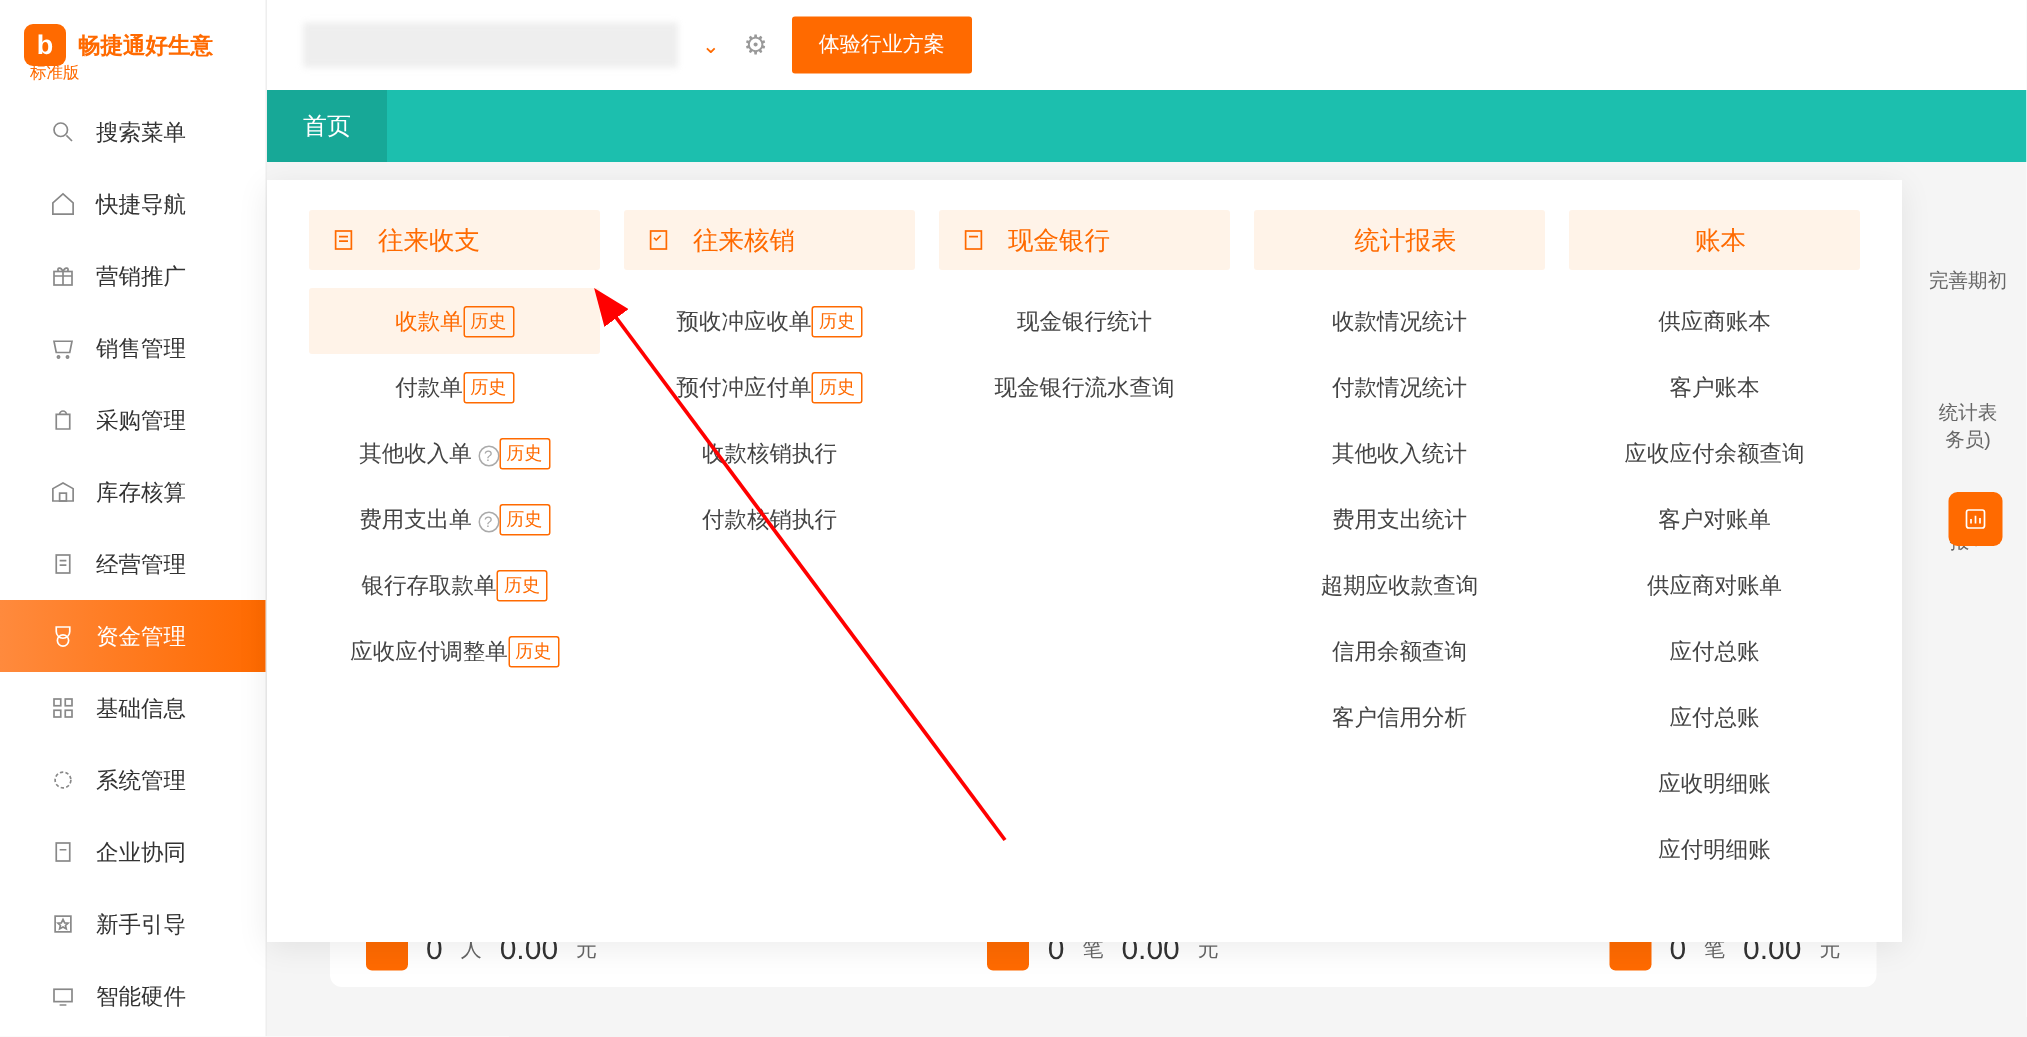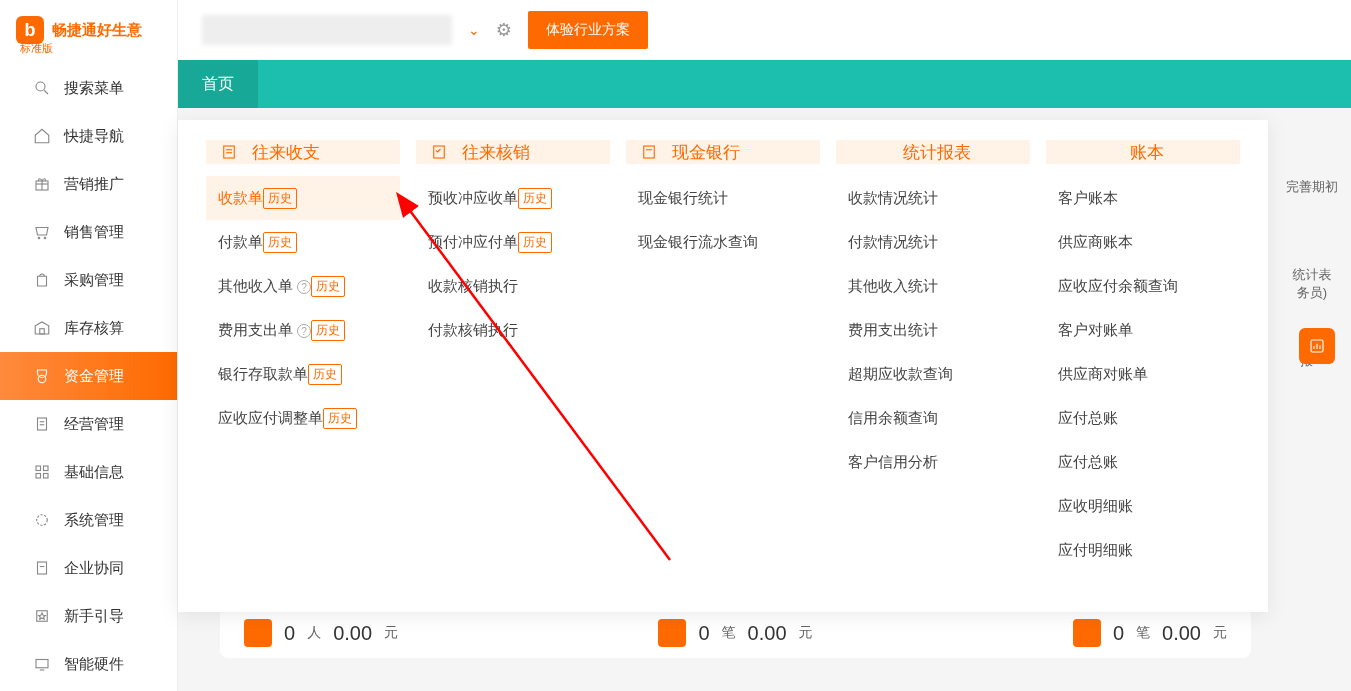--- a/index.html
+++ b/index.html
@@ -211,42 +211,42 @@
       display: flex;
       gap: 16px;
       z-index: 200;
     }
     .col {
       width: 200px;
     }
     .col-header {
       background: #fff3e8;
       color: #ff6a00;
-      height: 24px;
+      height: 40px;
       display: flex;
       align-items: center;
       padding-left: 14px;
       font-size: 17px;
       margin-bottom: 12px;
       border-radius: 2px;
     }
     .col-header.plain {
       justify-content: center;
       padding-left: 8px;
     }
     .col-header .hdr-icon {
       width: 22px;
       margin-right: 10px;
       display: inline-flex;
     }
     .menu-item {
       height: 44px;
       display: flex;
       align-items: center;
-      justify-content: flex-start;
+      justify-content: center;
       padding: 0 12px;
       font-size: 15px;
       color: #444;
       cursor: pointer;
       border-radius: 2px;
     }
     .menu-item.sel { background: #fff3e8; color: #ff6a00; }
     .menu-item .q {
       display: inline-block;
       width: 14px; height: 14px;
@@ -338,38 +338,38 @@
       </div>
     <div class="nav-item">
         <span class="nav-icon">
           <svg class="svg-ico" viewBox="0 0 24 24">
             <path d="M3 9l9-5 9 5v11H3z"></path>
             <rect x="9" y="13" width="6" height="7"></rect>
           </svg>
         </span>
         <span>库存核算</span>
       </div>
-    <div class="nav-item active">
-        <span class="nav-icon">
-          <svg class="svg-ico" viewBox="0 0 24 24">
-            <path d="M6 4h12v4a6 6 0 01-12 0z"></path>
-            <circle cx="12" cy="16" r="5"></circle>
-          </svg>
-        </span>
-        <span>资金管理</span>
-      </div>
     <div class="nav-item">
         <span class="nav-icon">
           <svg class="svg-ico" viewBox="0 0 24 24">
             <rect x="6" y="4" width="12" height="16"></rect>
             <line x1="9" y1="9" x2="15" y2="9"></line>
             <line x1="9" y1="13" x2="15" y2="13"></line>
           </svg>
         </span>
         <span>经营管理</span>
+      </div>
+    <div class="nav-item active">
+        <span class="nav-icon">
+          <svg class="svg-ico" viewBox="0 0 24 24">
+            <path d="M6 4h12v4a6 6 0 01-12 0z"></path>
+            <circle cx="12" cy="16" r="5"></circle>
+          </svg>
+        </span>
+        <span>资金管理</span>
       </div>
     <div class="nav-item">
         <span class="nav-icon">
           <svg class="svg-ico" viewBox="0 0 24 24">
             <rect x="4" y="4" width="6" height="6"></rect>
             <rect x="14" y="4" width="6" height="6"></rect>
             <rect x="4" y="14" width="6" height="6"></rect>
             <rect x="14" y="14" width="6" height="6"></rect>
           </svg>
         </span>
@@ -575,24 +575,24 @@
     <div class="menu-item">
         <span>客户信用分析</span>
       </div>
   </div>
 
   <div class="col">
     <div class="col-header plain">
         <span>账本</span>
       </div>
     <div class="menu-item">
+        <span>供应商账本</span>
+      </div>
+    <div class="menu-item">
         <span>客户账本</span>
-      </div>
-    <div class="menu-item">
-        <span>供应商账本</span>
       </div>
     <div class="menu-item">
         <span>应收应付余额查询</span>
       </div>
     <div class="menu-item">
         <span>客户对账单</span>
       </div>
     <div class="menu-item">
         <span>供应商对账单</span>
       </div>

